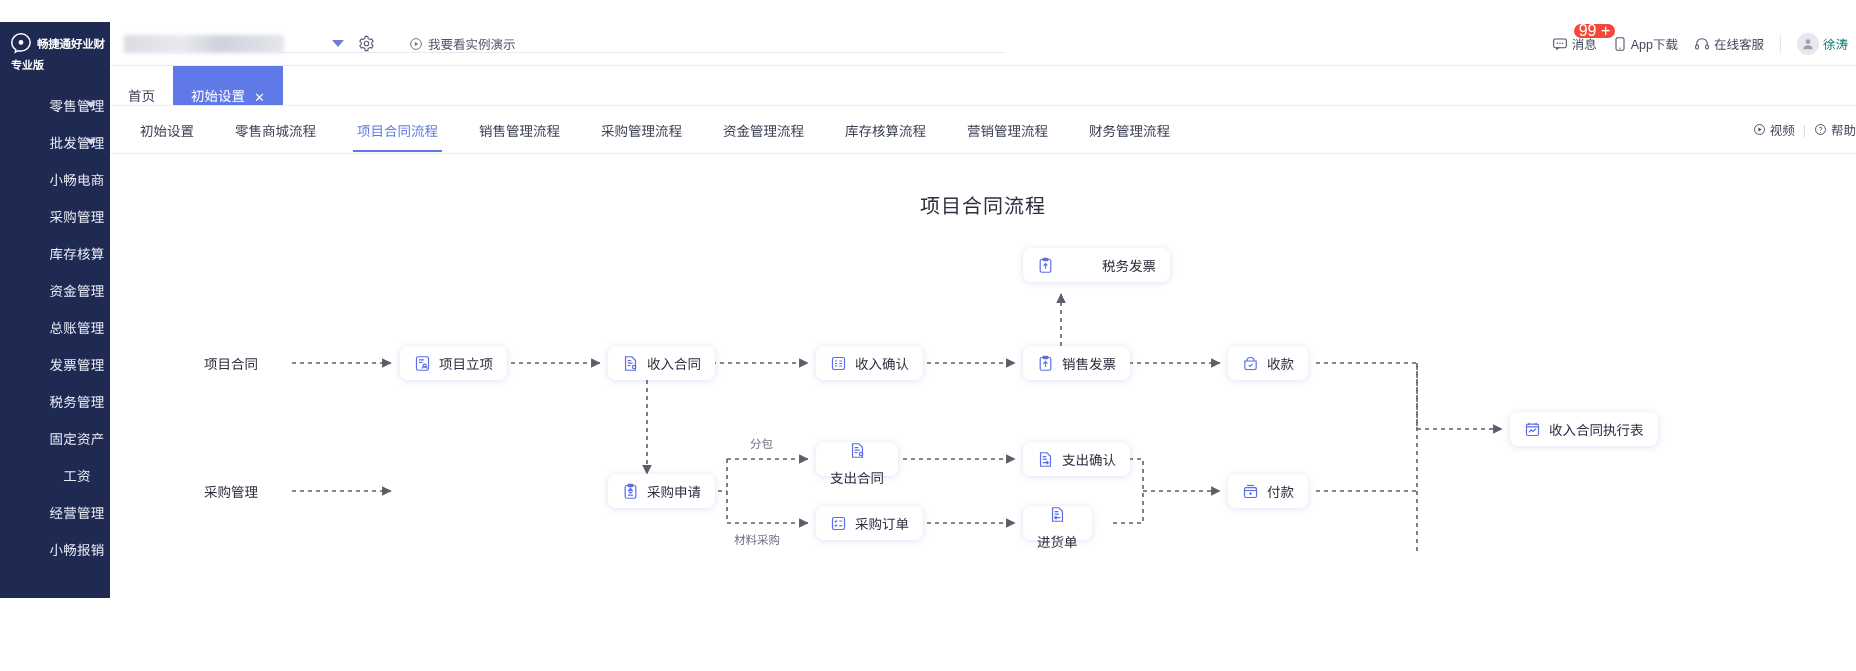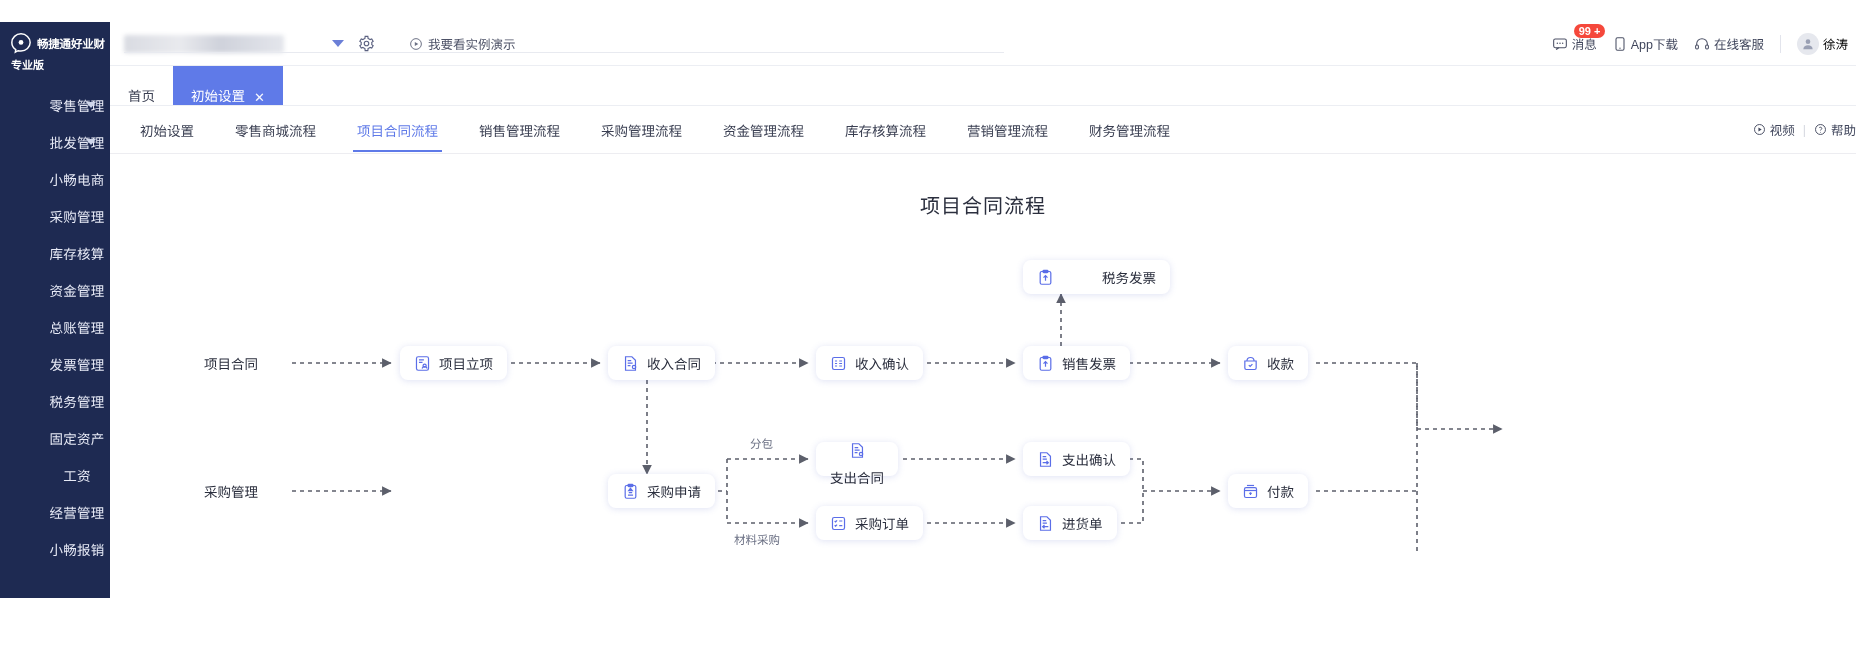--- a/index.html
+++ b/index.html
@@ -61,29 +61,29 @@
   .demo-link {
     display:flex; align-items:center; gap:5px; margin-left:34px;
     font-size:12.5px; color:#4c5166; cursor:pointer;
   }
   .topbar-right {
     margin-left:auto; display:flex; align-items:center; gap:16px; padding-right:8px;
   }
   .tb-item { display:flex; align-items:center; gap:4px; font-size:12.5px; color:#40465c; cursor:pointer; position:relative; }
   .badge {
     position:absolute; left:22px; top:-10px; background:#f5483b; color:#fff;
-    font-size:11px; font-weight:bold; border-radius:9px; padding:1px 5px; line-height:12px;
+    font-size:16px; font-weight:normal; border-radius:9px; padding:1px 5px; line-height:12px;
     white-space:nowrap;
   }
   .divider-v { width:1px; height:18px; background:#e2e4ec; }
   .avatar {
     width:22px;height:22px;border-radius:50%;background:#e6e8ee;
     display:flex;align-items:center;justify-content:center;
   }
-  .user-name { font-size:12.5px; color:#000000; }
+  .user-name { font-size:12.5px; color:#0f766e; }
 
   
   .pagetabs {
     position:absolute; left:110px; top:66px; right:0; height:40px;
     background:#fff; display:flex; align-items:stretch; border-bottom:1px solid #eceef3;
   }
   .ptab {
     display:flex; align-items:flex-end; padding:0 18px; font-size:13.5px;
     color:#3a3f52; cursor:pointer;
   }
@@ -405,21 +405,21 @@
         <span class="ic">
           <svg viewBox="0 0 24 24" fill="none" stroke="#5b6ee8" stroke-width="1.7">
             <rect x="4.5" y="3.5" width="15" height="18" rx="2.2"></rect>
             <rect x="8.5" y="1.8" width="7" height="3.4" rx="1.2"></rect>
             <path d="M12 16.5V9.5M9.2 12.2L12 9.3l2.8 2.9"></path>
           </svg>
         </span>
         <span>销售发票</span>
       </div>
 
-      <div class="node" style="left:913px; top:106px;gap:48px;">
+      <div class="node" style="left:913px; top:94px;gap:48px;">
         <span class="ic">
           <svg viewBox="0 0 24 24" fill="none" stroke="#5b6ee8" stroke-width="1.7">
             <rect x="4.5" y="3.5" width="15" height="18" rx="2.2"></rect>
             <rect x="8.5" y="1.8" width="7" height="3.4" rx="1.2"></rect>
             <path d="M12 16.5V9.5M9.2 12.2L12 9.3l2.8 2.9"></path>
           </svg>
         </span>
         <span>税务发票</span>
       </div>
 
@@ -427,20 +427,30 @@
         <span class="ic">
           <svg viewBox="0 0 24 24" fill="none" stroke="#5b6ee8" stroke-width="1.7">
             <path d="M4 8.5h16v10a2 2 0 01-2 2H6a2 2 0 01-2-2z"></path>
             <path d="M7 8.5c0-2.8 2.2-5 5-5s5 2.2 5 5"></path>
             <path d="M9.6 14.2l1.9 2 3.2-3.4"></path>
           </svg>
         </span>
         <span>收款</span>
       </div>
 
+      <div class="node" style="left:1400px; top:258px;">
+        <span class="ic">
+          <svg viewBox="0 0 24 24" fill="none" stroke="#5b6ee8" stroke-width="1.7">
+            <rect x="3.5" y="4.5" width="17" height="16" rx="2.2"></rect>
+            <path d="M3.5 8.2h17M7 2.6v3.4M17 2.6v3.4"></path>
+            <path d="M7 16l3-3.5 2.6 2.4L17 11"></path>
+          </svg>
+        </span>
+        <span>收入合同执行表</span>
+      </div>
 
       <div class="node" style="left:498px; top:320px;">
         <span class="ic">
           <svg viewBox="0 0 24 24" fill="none" stroke="#5b6ee8" stroke-width="1.7">
             <rect x="4.5" y="3.5" width="15" height="18" rx="2.2"></rect>
             <rect x="8.5" y="1.8" width="7" height="3.4" rx="1.2"></rect>
             <path d="M8.4 17h7.2M9.6 13.6h4.8M12 7.4l2.6 3.4H9.4z"></path>
           </svg>
         </span>
         <span>采购申请</span>
@@ -471,21 +481,21 @@
       <div class="node" style="left:706px; top:352px;">
         <span class="ic">
           <svg viewBox="0 0 24 24" fill="none" stroke="#5b6ee8" stroke-width="1.7">
             <rect x="3.5" y="3.5" width="17" height="17" rx="2.4"></rect>
             <path d="M6.6 8.4l1.3 1.3 2.1-2.2M6.6 14.4l1.3 1.3 2.1-2.2M13 8.5h4.4M13 15h4.4"></path>
           </svg>
         </span>
         <span>采购订单</span>
       </div>
 
-      <div class="node" style="left:913px; top:352px;">
+      <div class="node" style="left:913px; top:352px;flex-direction:column;">
         <span class="ic">
           <svg viewBox="0 0 24 24" fill="none" stroke="#5b6ee8" stroke-width="1.7">
             <path d="M5 2.5h9l5 5v14H5z"></path>
               <path d="M8 8h5M8 11.5h6"></path>
             <path d="M16 16.5H8M10.6 14.2L8 16.5l2.6 2.3"></path>
           </svg>
         </span>
         <span>进货单</span>
       </div>
 

